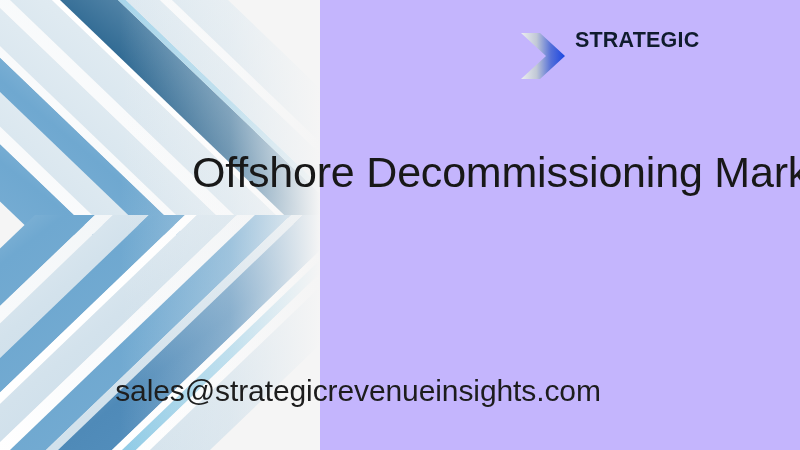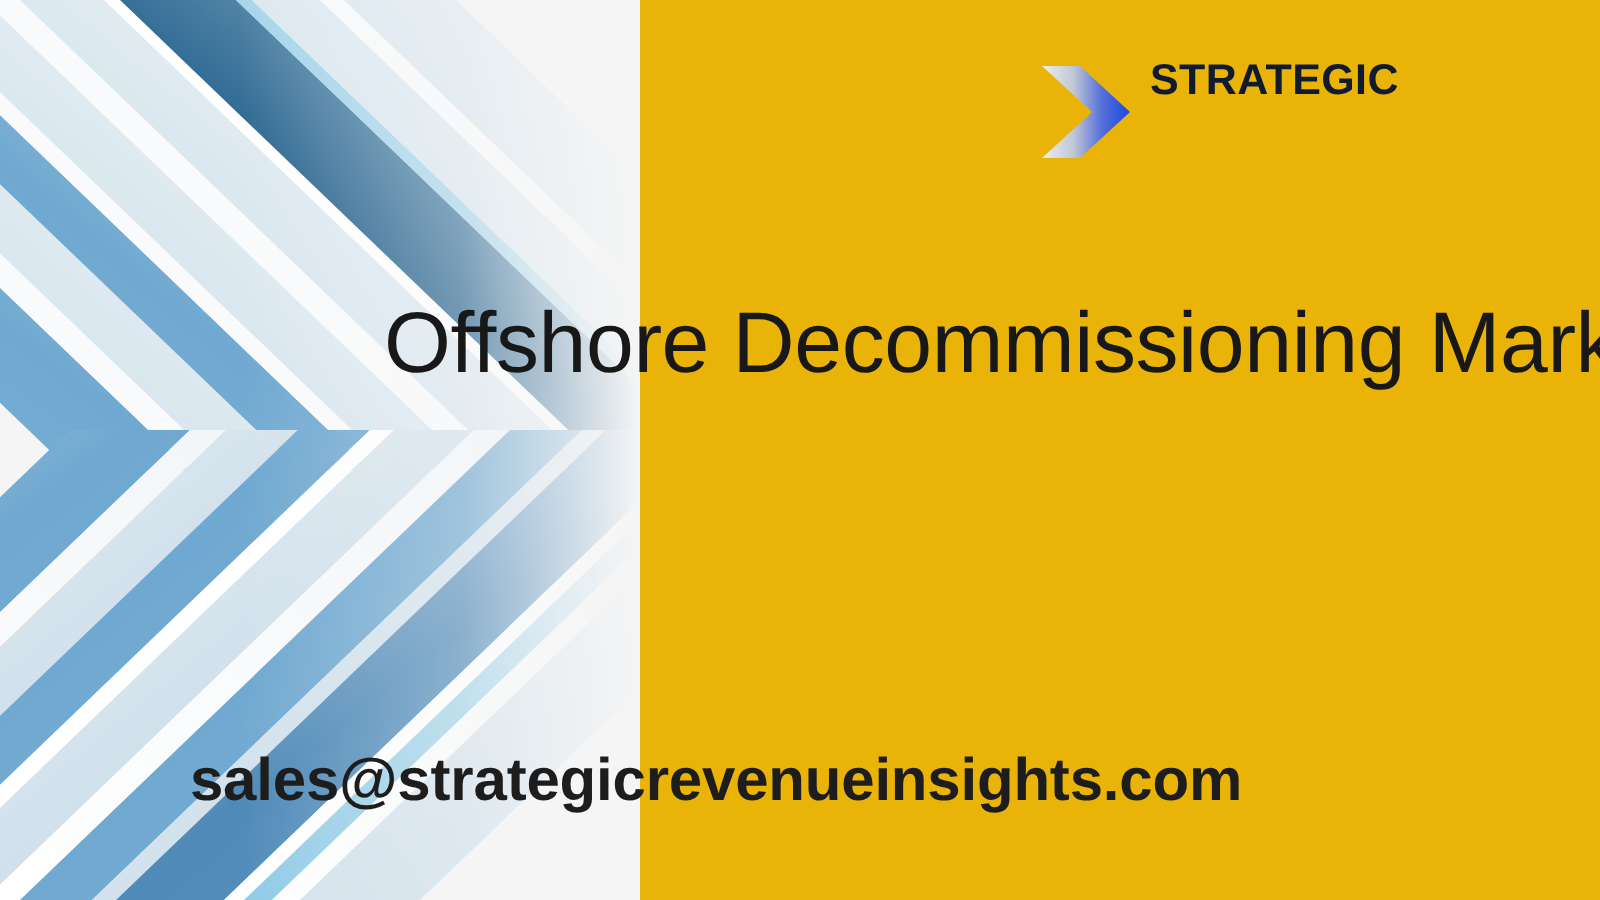--- a/index.html
+++ b/index.html
@@ -11,21 +11,21 @@
     height: 450px;
     overflow: hidden;
     font-family: "Liberation Sans", sans-serif;
     background: #f5f5f5;
   }
 
   .slide {
     position: relative;
     width: 800px;
     height: 450px;
-    background: #eab308;
+    background: #c4b5fd;
     overflow: hidden;
   }
 
   
   .chevron-art {
     position: absolute;
     left: 0;
     top: 0;
     width: 320px;
     height: 450px;
@@ -85,21 +85,21 @@
   }
 
   
   .email {
     position: absolute;
     left: 0;
     top: 373px;
     width: 716px;
     text-align: center;
     font-size: 30px;
-    font-weight: 700;
+    font-weight: 400;
     color: #1d1d1d;
     letter-spacing: -0.1px;
     line-height: 1.2;
     white-space: nowrap;
   }
 </style>
 </head>
 <body>
 
 <div class="slide">

